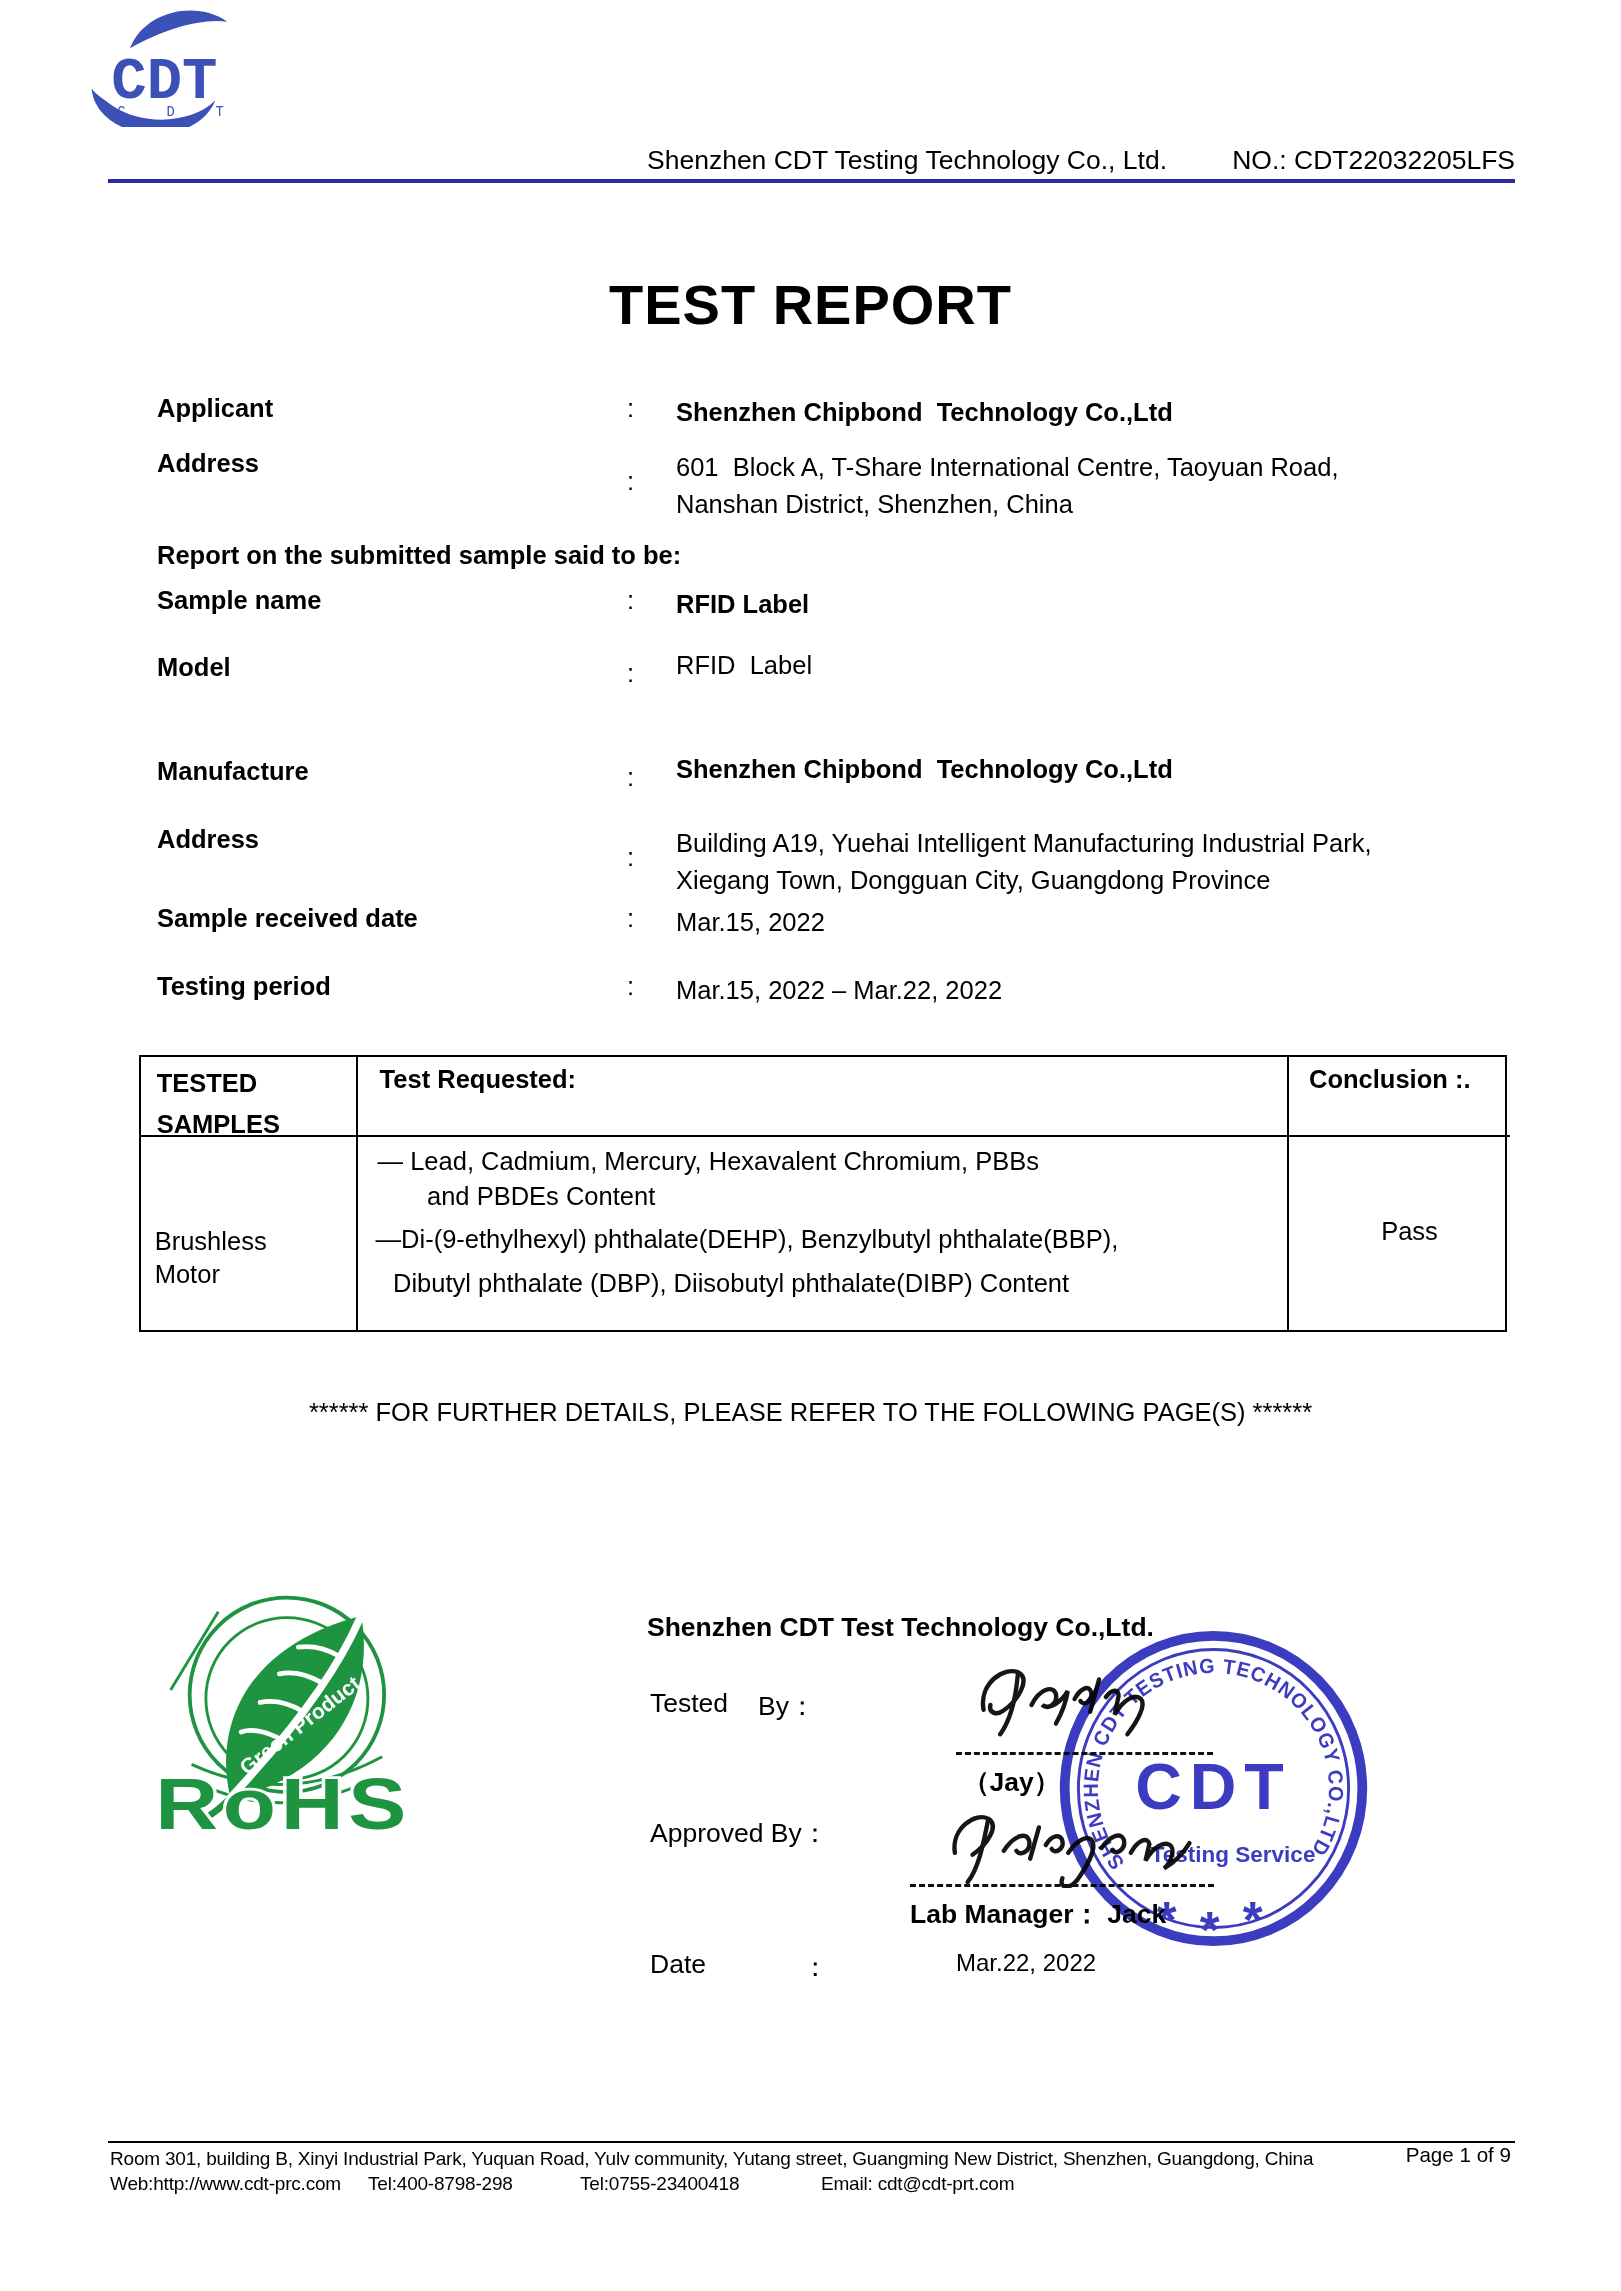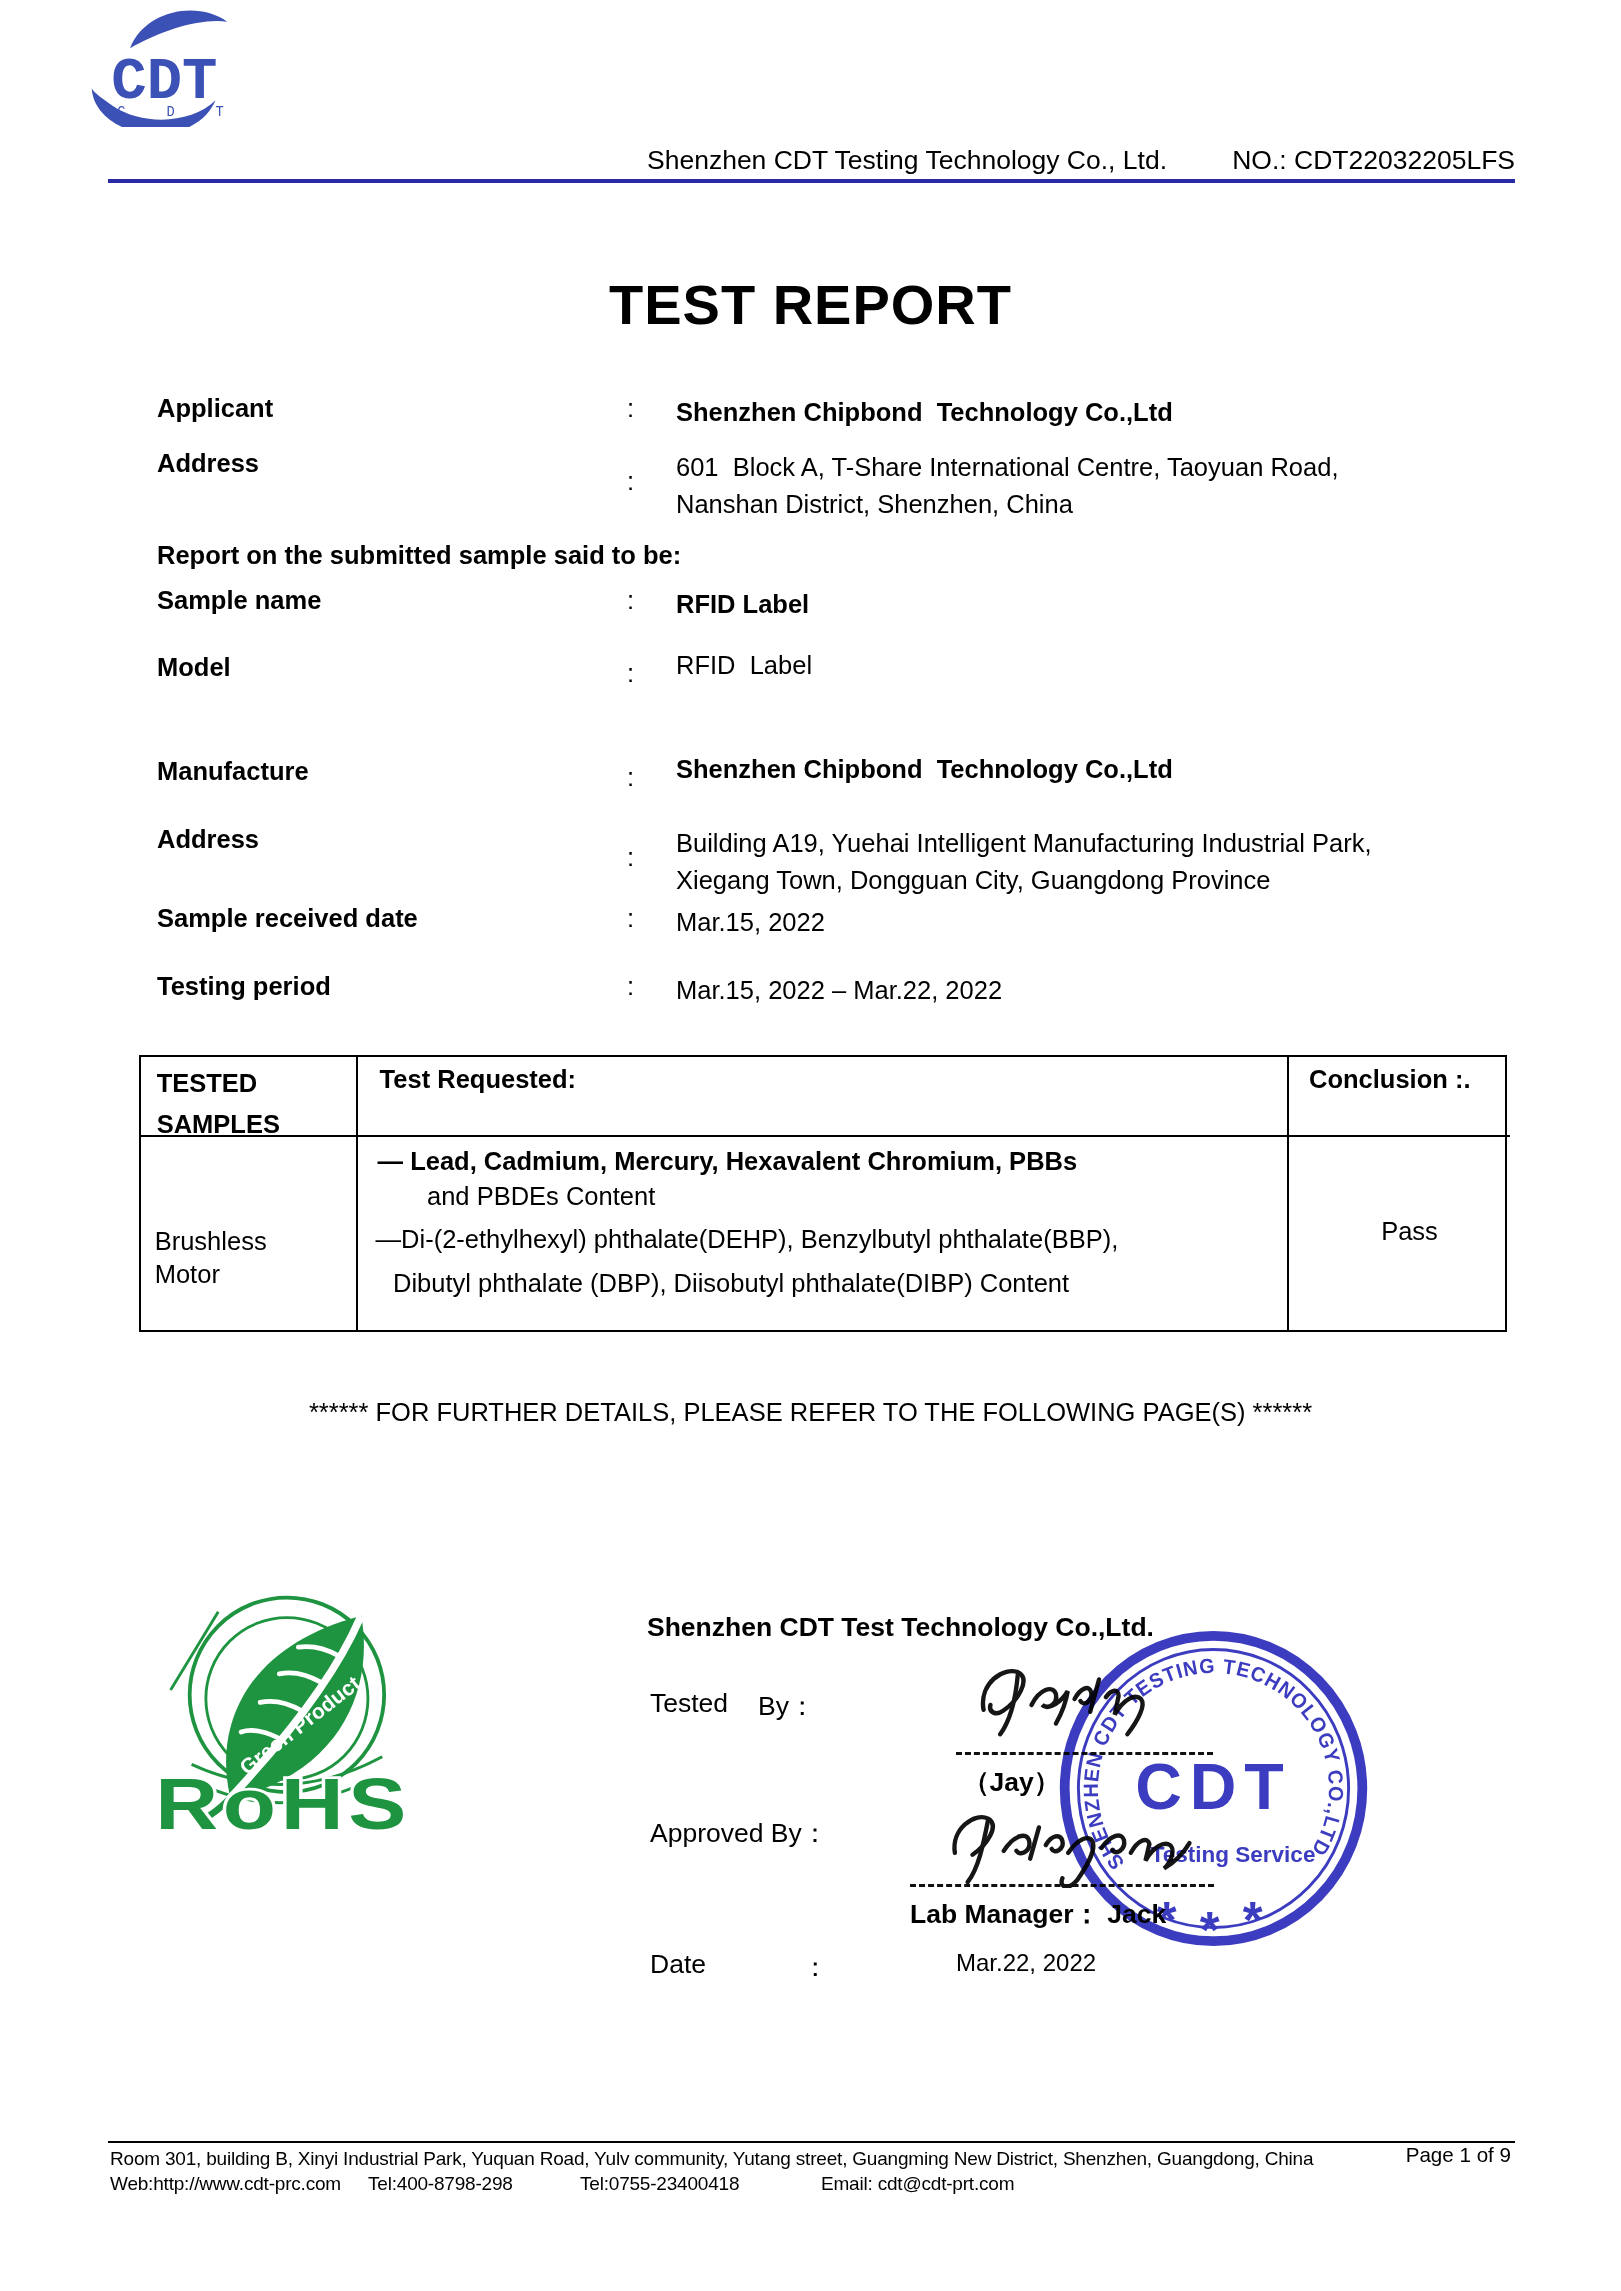--- a/index.html
+++ b/index.html
@@ -41,21 +41,21 @@
   #tbl .cell{box-sizing:border-box;border-right:2px solid #000;}
   #tbl .cell.last{border-right:none;padding-left:20px;}
   #tbl .hrow{border-bottom:2.9px solid #000;}
   .c1h{padding:5.9px 0 0 15.7px;font-size:25.5px;font-weight:bold;line-height:41px;}
   .c2h{padding:7.8px 0 0 21.6px;font-size:25.5px;font-weight:bold;}
   .c3h{padding:7.8px 0 0 23.5px;font-size:25.5px;font-weight:bold;}
   .c1b{padding:88px 0 0 13.7px;font-size:25.5px;line-height:33px;}
   .c2b{font-size:25.5px;}
   .c2b .tl{line-height:33px;}
   .tl1{margin:13.7px 0 0 35px;}
-  .tl2{margin:7.8px 0 0 19.6px;font-weight:bold;}
+  .tl2{margin:7.8px 0 0 19.6px;}
   .tl3{margin:2px 0 0 69px;}
   .tl4{margin:9.8px 0 0 17.6px;}
   .tl5{margin:11.8px 0 0 35px;}
   .c3b{padding:80px 0 0 0;font-size:25.5px;text-align:center;}
 
   #note{left:0;top:1398px;width:100%;text-align:center;font-size:25.5px;}
 
   
   #rohs{left:142px;top:1566px;width:286px;height:290px;}
   #sig-company{left:647px;top:1612px;font-size:26.5px;font-weight:bold;}
@@ -144,21 +144,21 @@
     <div class="cell hrow c2h">Test Requested:</div>
     <div class="cell hrow c3h last">Conclusion :.</div>
 
     <div class="cell c1b">
       <div>Brushless</div>
       <div>Motor</div>
     </div>
     <div class="cell c2b">
       <div class="tl tl2">— Lead, Cadmium, Mercury, Hexavalent Chromium, PBBs</div>
       <div class="tl tl3">and PBDEs Content</div>
-      <div class="tl tl4">—Di-(2-ethylhexyl) phthalate(DEHP), Benzylbutyl phthalate(BBP),</div>
+      <div class="tl tl4">—Di-(9-ethylhexyl) phthalate(DEHP), Benzylbutyl phthalate(BBP),</div>
       <div class="tl tl5">Dibutyl phthalate (DBP), Diisobutyl phthalate(DIBP) Content</div>
     </div>
     <div class="cell c3b last">Pass</div>
   </div>
 
   <div id="note" class="abs">****** FOR FURTHER DETAILS, PLEASE REFER TO THE FOLLOWING PAGE(S) ******</div>
 
   <svg id="rohs" class="abs" viewBox="0 0 300 300">
     <circle cx="152" cy="133" r="102" fill="none" stroke="#1f9440" stroke-width="4"></circle>
     <circle cx="152" cy="137" r="85" fill="none" stroke="#1f9440" stroke-width="3"></circle>

